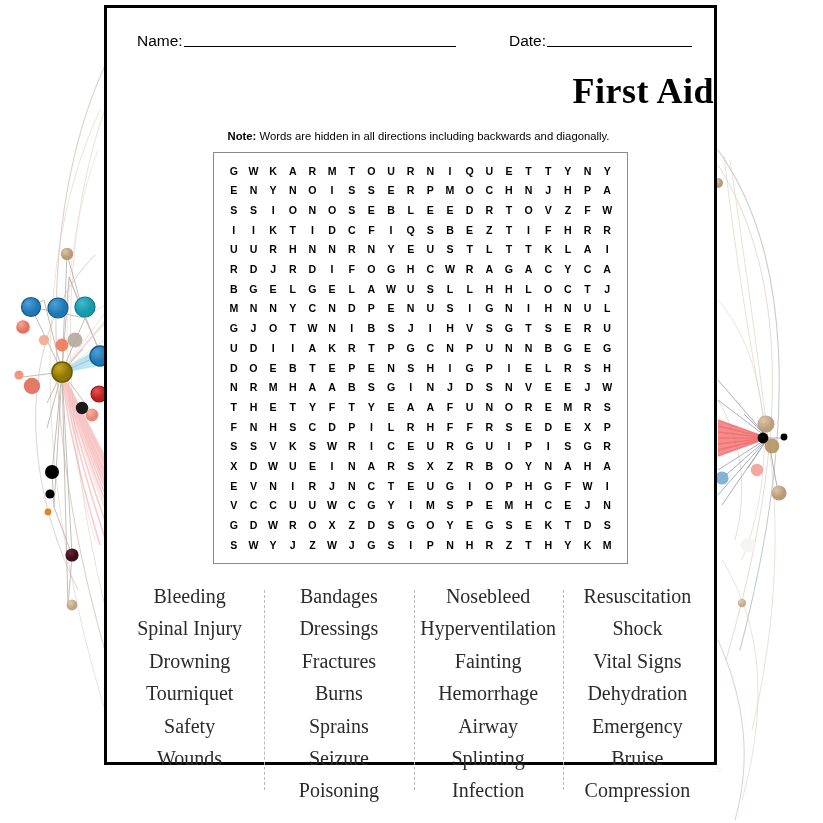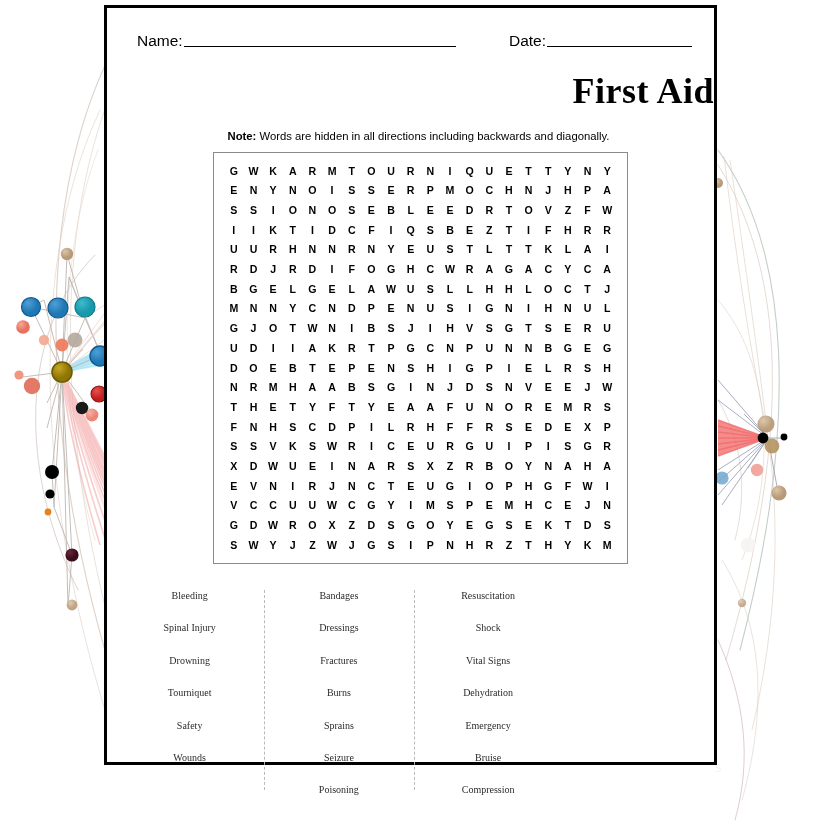--- a/index.html
+++ b/index.html
@@ -142,21 +142,21 @@
   }
   .wcol + .wcol::before {
     content: "";
     position: absolute;
     left: 0; top: 10px;
     bottom: 18px;
     border-left: 1px dashed #b9b9b9;
   }
   .word {
     font-family: "Liberation Serif", serif;
-    font-size: 10px;
+    font-size: 20px;
     color: #2b2b2b;
     height: 32.4px;
     line-height: 32.4px;
     white-space: nowrap;
   }
 
   
   #wm {
     position: absolute;
     left: 715px;
@@ -805,20 +805,29 @@
       <div class="wcol">
         <div class="word">Bandages</div>
         <div class="word">Dressings</div>
         <div class="word">Fractures</div>
         <div class="word">Burns</div>
         <div class="word">Sprains</div>
         <div class="word">Seizure</div>
         <div class="word">Poisoning</div>
       </div>
       <div class="wcol">
+        <div class="word">Nosebleed</div>
+        <div class="word">Hyperventilation</div>
+        <div class="word">Fainting</div>
+        <div class="word">Hemorrhage</div>
+        <div class="word">Airway</div>
+        <div class="word">Splinting</div>
+        <div class="word">Infection</div>
+      </div>
+      <div class="wcol">
         <div class="word">Resuscitation</div>
         <div class="word">Shock</div>
         <div class="word">Vital Signs</div>
         <div class="word">Dehydration</div>
         <div class="word">Emergency</div>
         <div class="word">Bruise</div>
         <div class="word">Compression</div>
       </div>
     </div>
 

